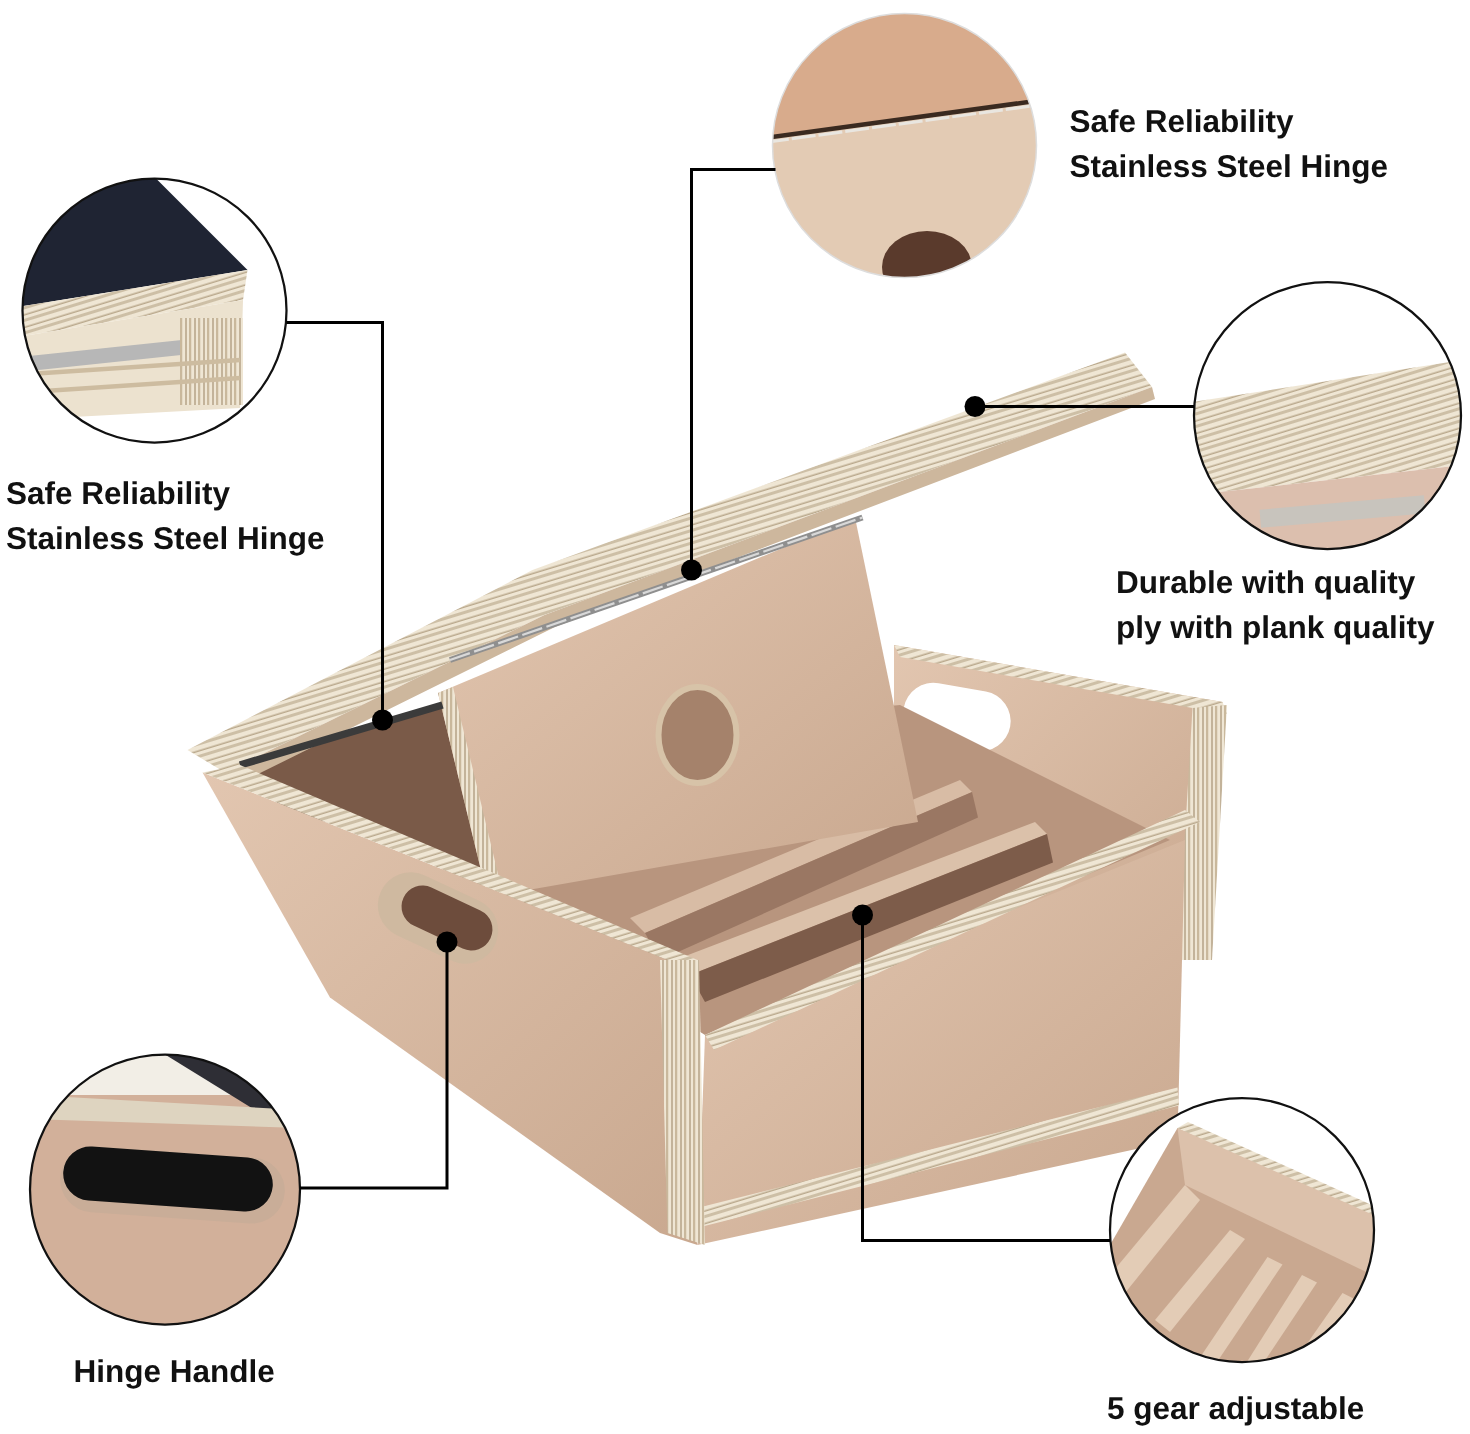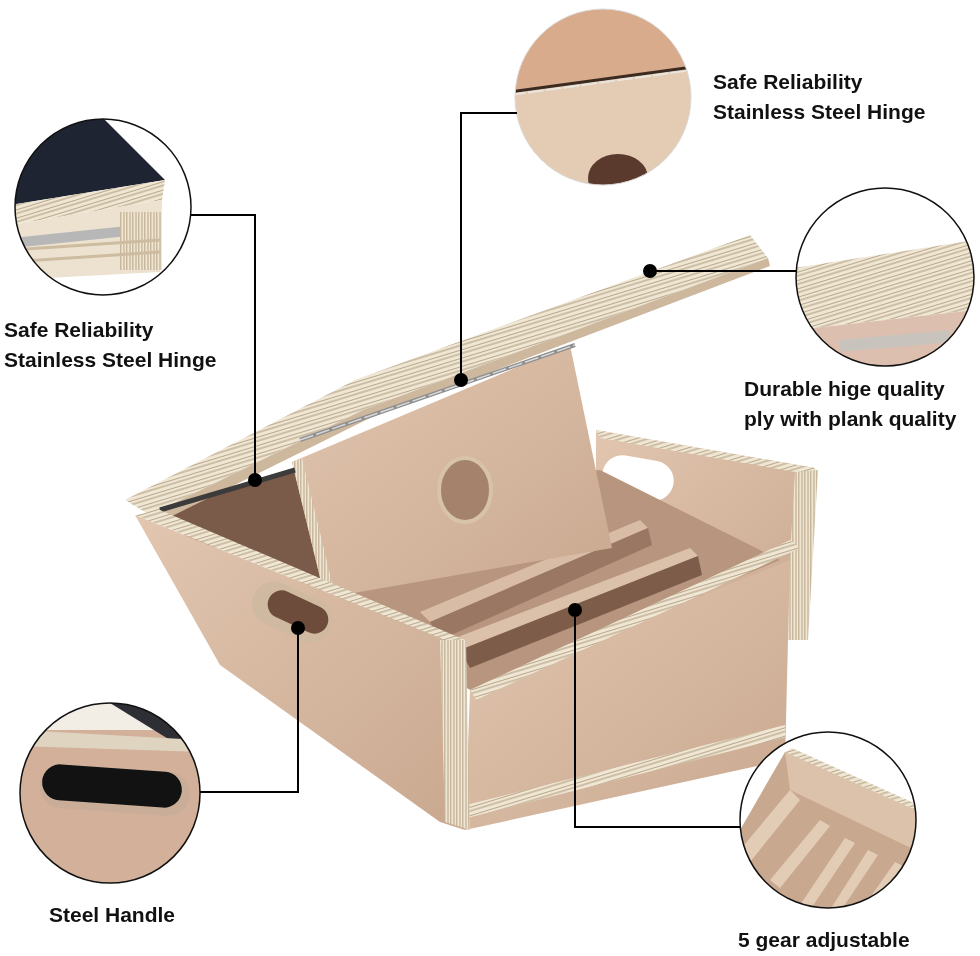--- a/index.html
+++ b/index.html
@@ -173,25 +173,25 @@
     <span>Safe Reliability</span>
     <span>Stainless Steel Hinge</span>
   </div>
 
   <div class="label" style="left:4px; top:315px;">
     <span>Safe Reliability</span>
     <span>Stainless Steel Hinge</span>
   </div>
 
   <div class="label" style="left:744px; top:374px;">
-    <span>Durable hige quality</span>
+    <span>Durable with quality</span>
     <span>ply with plank quality</span>
   </div>
 
   <div class="label" style="left:49px; top:900px;">
-    <span>Steel Handle</span>
+    <span>Hinge Handle</span>
   </div>
 
   <div class="label" style="left:738px; top:925px;">
     <span>5 gear adjustable</span>
   </div>
 
 </div>
 
 </body></html>

